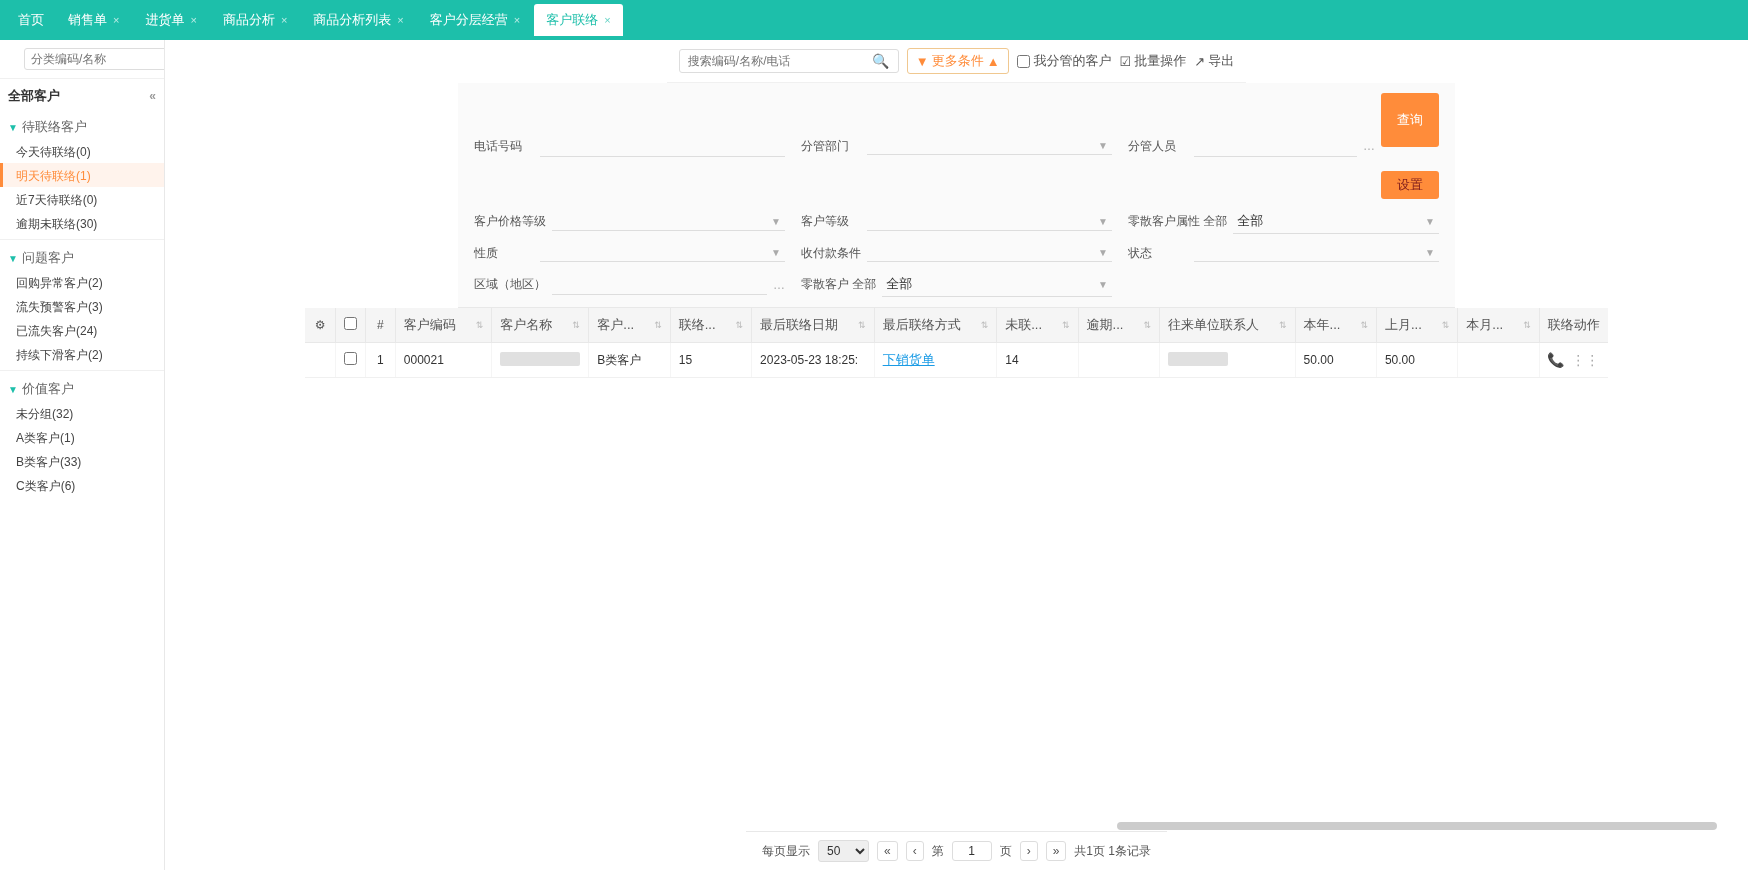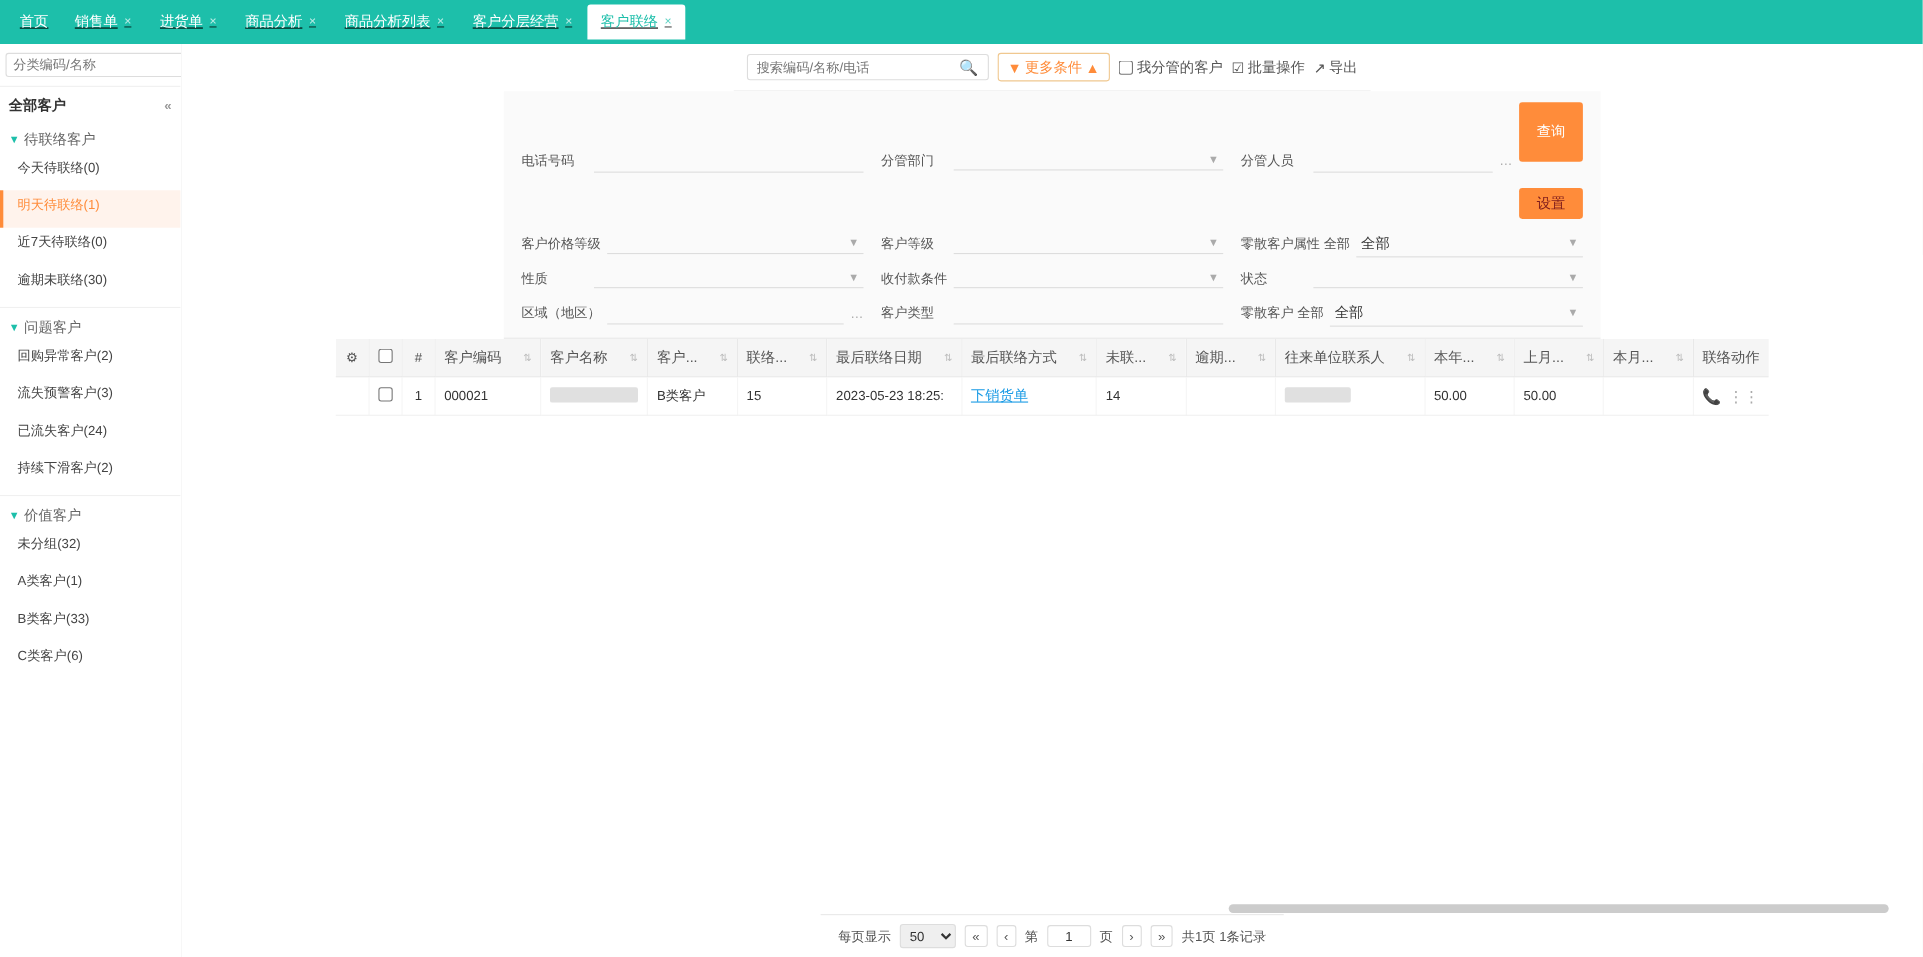--- a/index.html
+++ b/index.html
@@ -1,58 +1,58 @@
 <!DOCTYPE html>
 <html><head>
   <meta charset="utf-8">
   <style>
     * { box-sizing: border-box; margin: 0; padding: 0; font-family: 'Microsoft YaHei', Arial, sans-serif; font-size: 13px; }
     body { background: #f5f5f5; overflow: hidden; }
 
     
     .top-nav {
       display: flex; align-items: center; background: #1dbfaa; height: 40px;
-      padding: 0 8px; gap: 2px; flex-shrink: 0; text-decoration: underline;
+      padding: 0 8px; gap: 2px; flex-shrink: 0;
     }
     .nav-tab {
       display: flex; align-items: center; gap: 4px;
       padding: 4px 12px; border-radius: 3px 3px 0 0;
       color: #fff; cursor: pointer; height: 32px; white-space: nowrap;
     }
     .nav-tab.active { background: #fff; color: #1dbfaa; }
     .nav-tab .close-btn { font-size: 11px; opacity: 0.7; margin-left: 2px; }
     .nav-home { color: #fff; font-size: 13px; padding: 4px 10px; cursor: pointer; }
 
     
     .main-container { display: flex; height: calc(100vh - 40px); }
 
     
     .sidebar {
       width: 165px; background: #fff; border-right: 1px solid #e8e8e8;
       display: flex; flex-direction: column; flex-shrink: 0; overflow-y: auto;
     }
     .sidebar-search {
-      display: flex; align-items: center; padding: 8px 5px; border-bottom: 1px solid #f0f0f0;
+      display: flex; align-items: center; padding: 8px 24px; border-bottom: 1px solid #f0f0f0;
     }
     .sidebar-search input {
       flex: 1; border: 1px solid #ddd; border-radius: 3px; padding: 3px 6px;
       font-size: 12px; color: #999; outline: none;
     }
     .sidebar-section-title {
       display: flex; align-items: center; justify-content: space-between;
       padding: 8px 8px; font-weight: bold; color: #333; font-size: 13px;
     }
     .sidebar-section-title .collapse-icon { color: #999; font-size: 12px; cursor: pointer; }
     .sidebar-group-title {
       display: flex; align-items: center; gap: 4px;
       padding: 5px 8px 3px 8px; color: #666; font-size: 12px;
     }
     .sidebar-group-title .arrow { color: #1dbfaa; font-size: 10px; }
     .sidebar-item {
-      padding: 5px 8px 12px 16px; cursor: pointer; color: #444; font-size: 12px;
+      padding: 5px 8px 2px 16px; cursor: pointer; color: #444; font-size: 12px;
       white-space: nowrap; overflow: hidden; text-overflow: ellipsis;
     }
     .sidebar-item.active { background: #fff3ec; color: #ff8c3a; border-left: 3px solid #ff8c3a; padding-left: 13px; }
     .sidebar-divider { height: 1px; background: #f0f0f0; margin: 4px 0; }
 
     
     .content-area { flex: 1; display: flex; flex-direction: column; overflow: hidden; background: #fff; align-items: center; }
 
     
     .filter-bar {
@@ -326,24 +326,20 @@
         <div class="filter-select">
           <span></span>
           <span class="chevron">▼</span>
         </div>
       </div>
 
       <div class="filter-row">
         <span class="filter-label">区域（地区）</span>
         <input class="filter-input" type="text" style="">
         <span class="filter-more">…</span>
-      </div>
-      <div class="filter-row">
-        <span class="filter-label">客户类型</span>
-        <input class="filter-input" type="text" style="">
       </div>
       <div class="filter-row">
         <span class="filter-label">零散客户 全部</span>
         <div class="filter-select">
           <span>全部</span>
           <span class="chevron">▼</span>
         </div>
       </div>
     </div>
 

